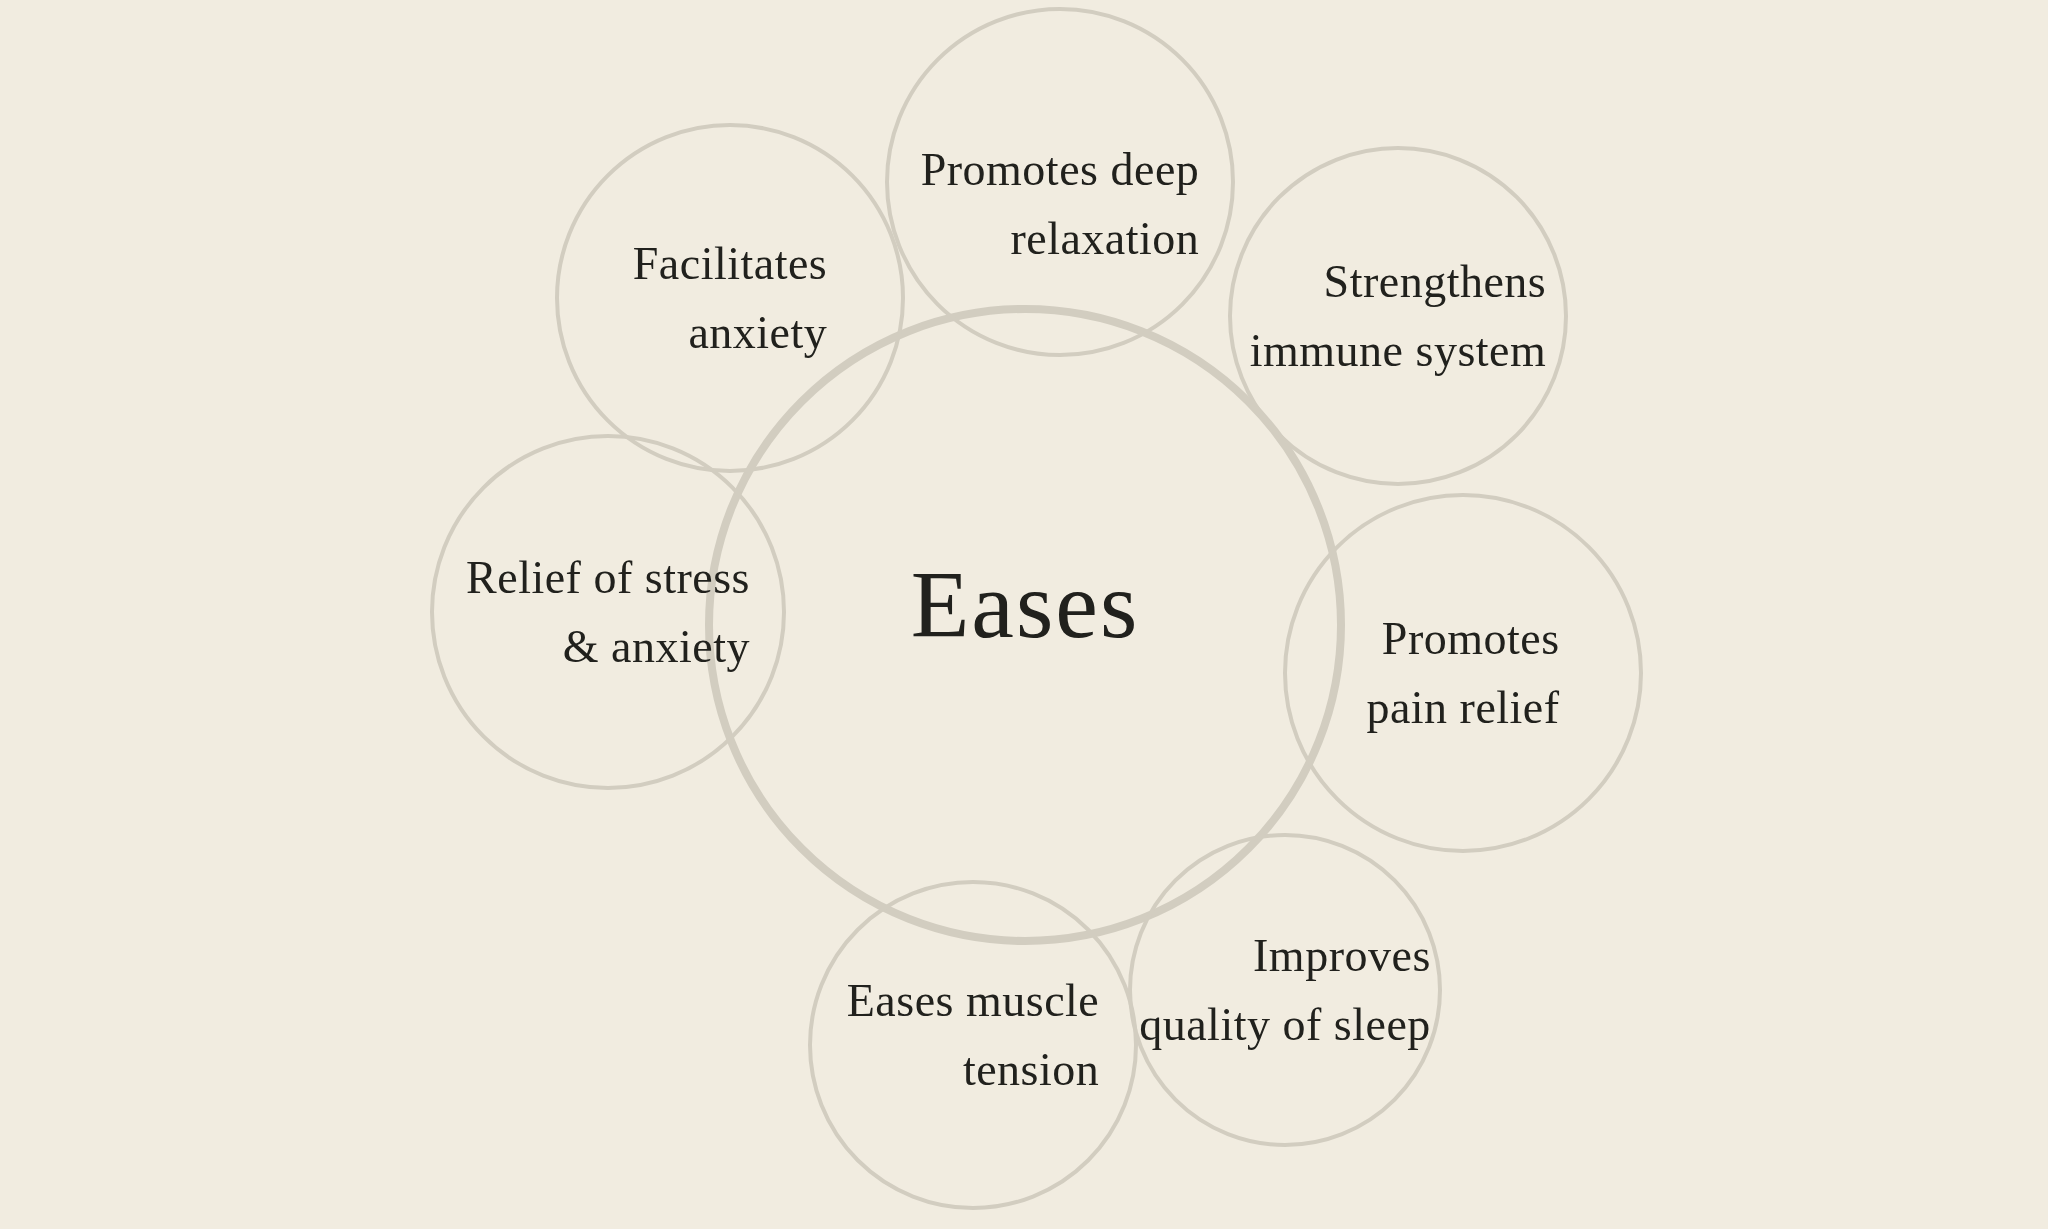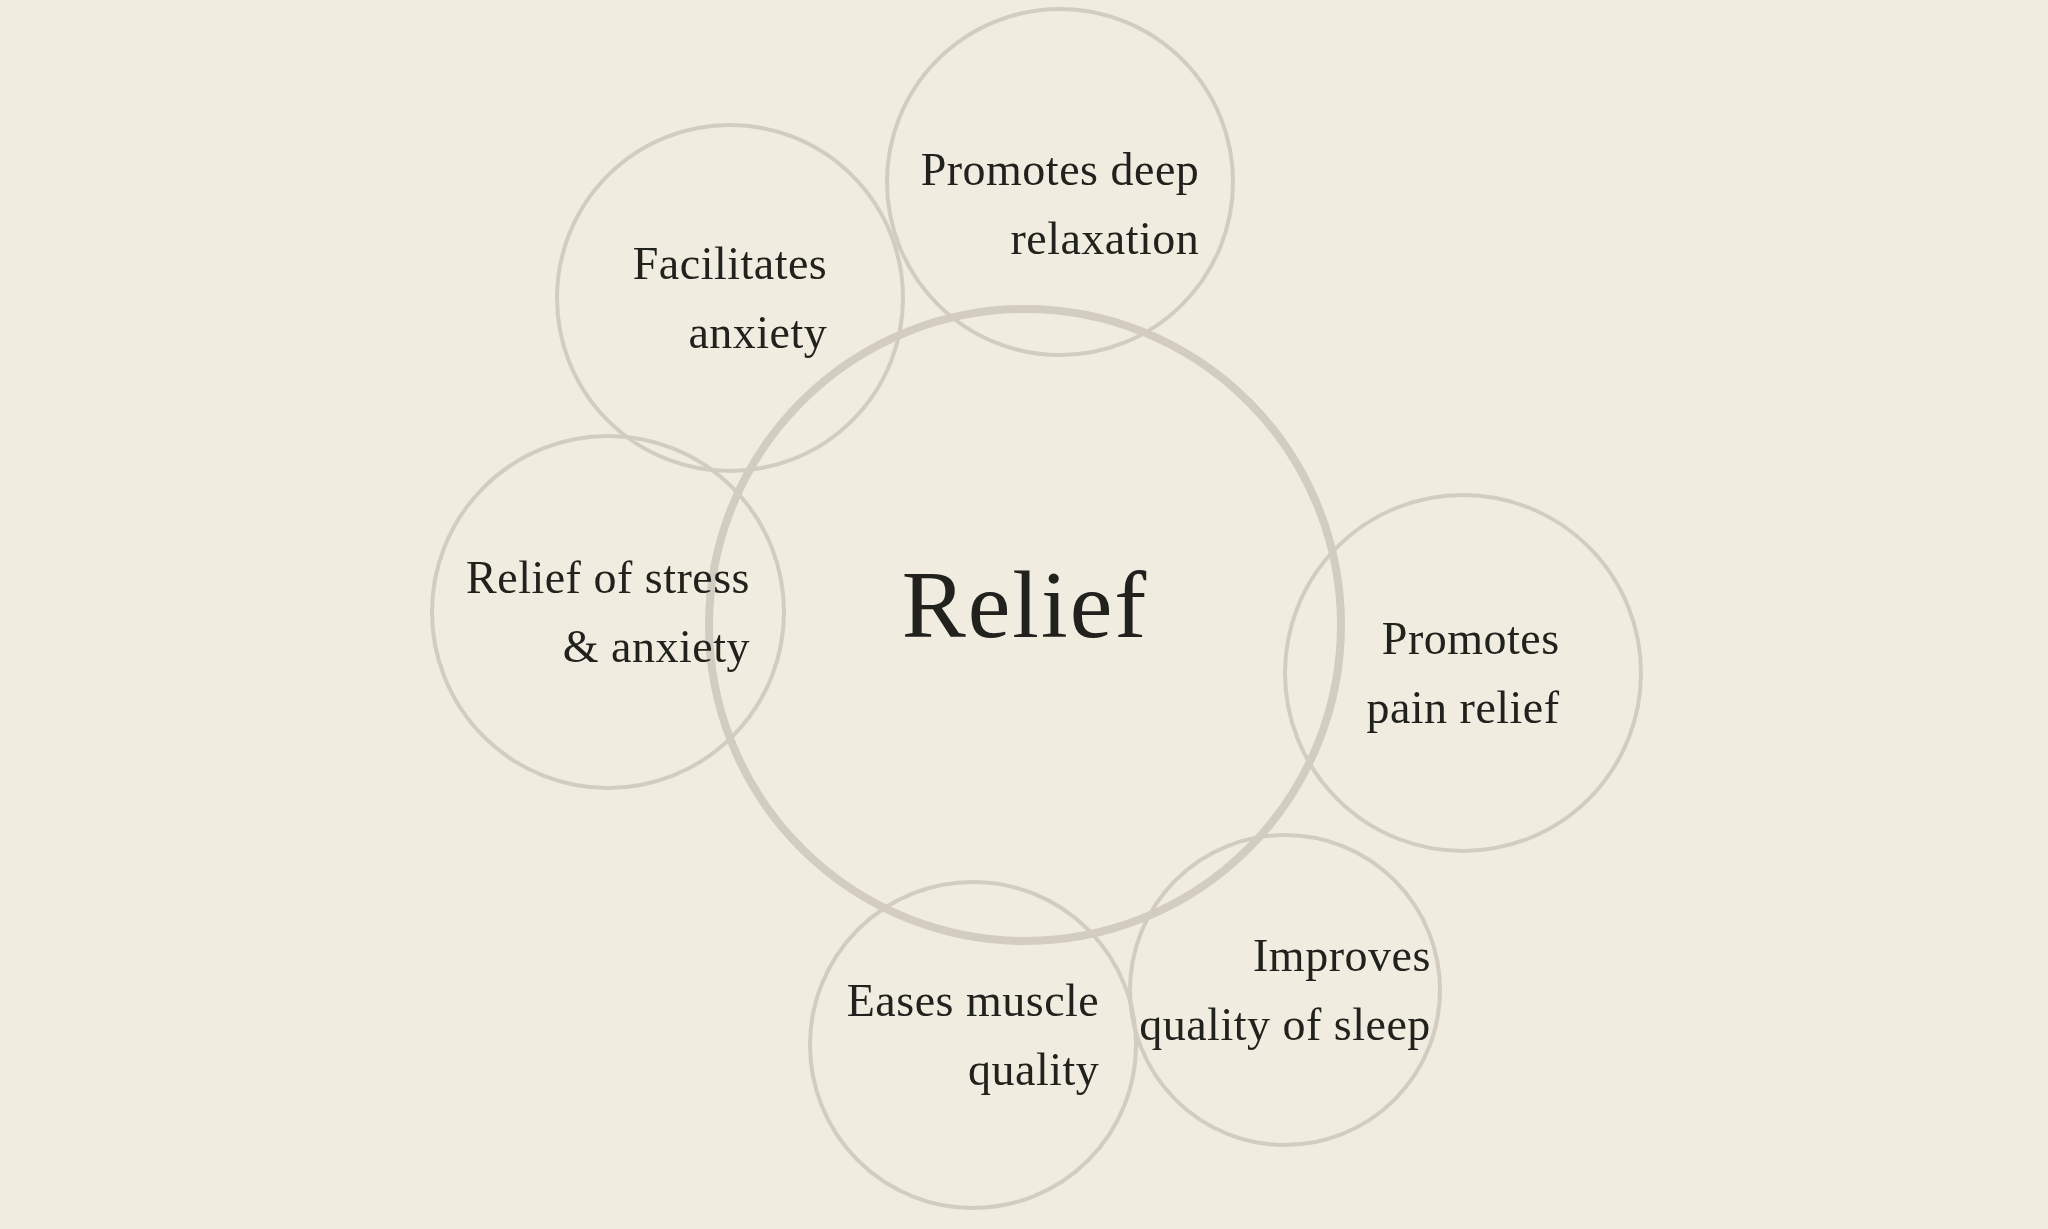--- a/index.html
+++ b/index.html
@@ -61,42 +61,46 @@
   .c-bottomleft .label { transform: translateY(-20px); }
   .c-left        { left: 430px;  top: 434px; width: 356px; height: 356px; }
   .c-topleft     { left: 555px;  top: 123px; width: 350px; height: 350px; }
 </style>
 </head>
 <body>
 
 <div class="canvas">
 
   <div class="circle c-center">
-    <span class="label">Relief</span>
+    <span class="label">Eases</span>
   </div>
 
   <div class="circle c-top">
     <span class="label">Promotes deep
 relaxation</span>
   </div>
 
+  <div class="circle c-topright">
+    <span class="label">Strengthens
+immune system</span>
+  </div>
 
   <div class="circle c-right">
     <span class="label">Promotes
 pain relief</span>
   </div>
 
   <div class="circle c-bottomright">
     <span class="label">Improves
 quality of sleep</span>
   </div>
 
   <div class="circle c-bottom">
     <span class="label">Eases muscle
-quality</span>
+tension</span>
   </div>
 
 
   <div class="circle c-left">
     <span class="label">Relief of stress
 &amp; anxiety</span>
   </div>
 
   <div class="circle c-topleft">
     <span class="label">Facilitates

